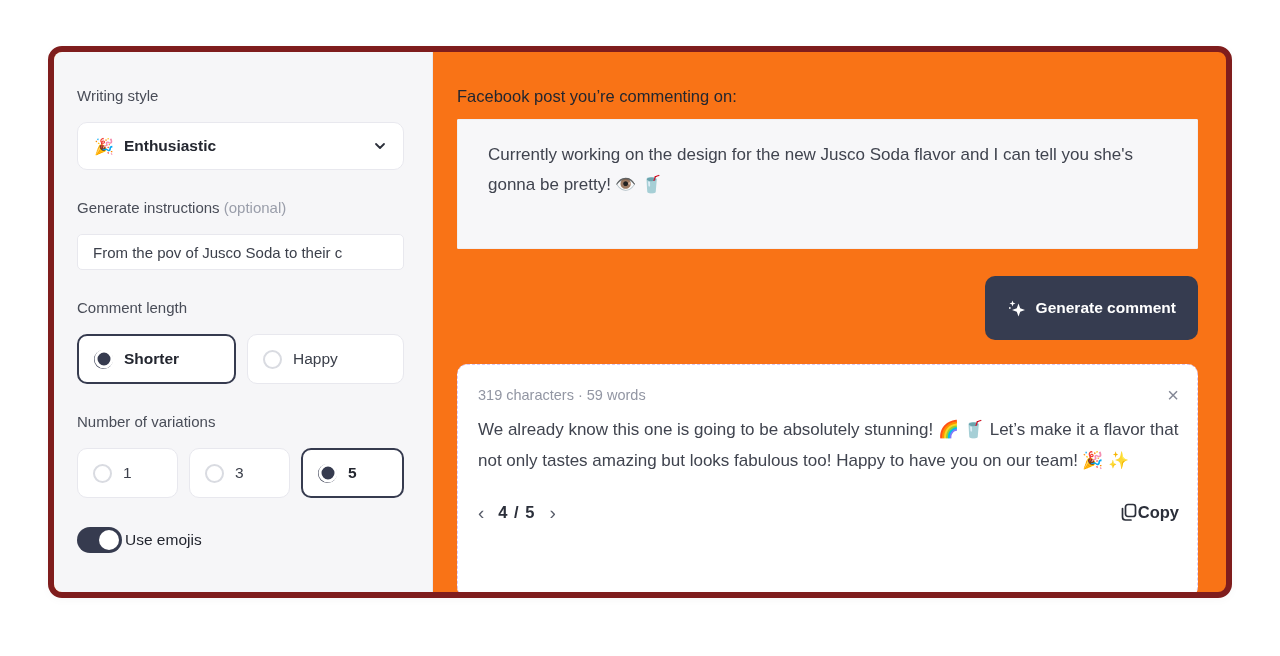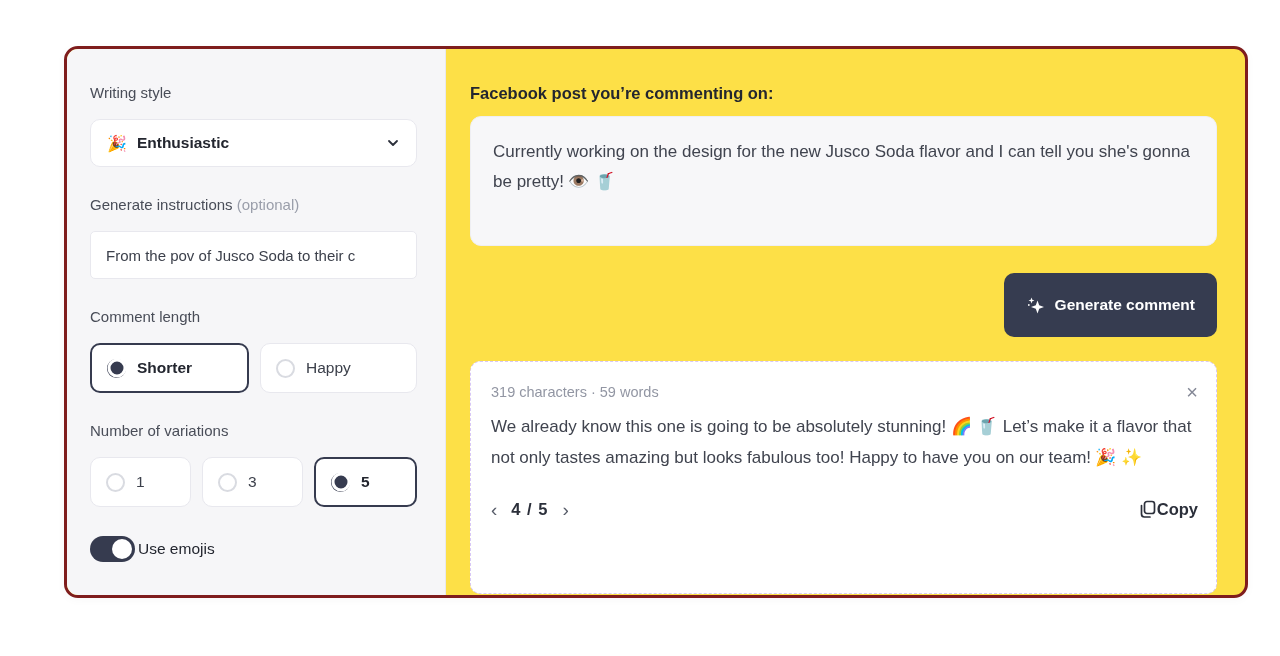--- a/index.html
+++ b/index.html
@@ -5,24 +5,24 @@
   * { margin: 0; padding: 0; box-sizing: border-box; }
   html, body { width: 1280px; height: 656px; }
   body {
     font-family: "Liberation Sans", sans-serif;
     background: #ffffff;
     color: #23262f;
     position: relative;
   }
   .panel {
     position: absolute;
-    left: 64px; top: 46px;
+    left: 48px; top: 46px;
     width: 1184px; height: 552px;
-    background: #fde047;
-    border: 3px solid #7f1d1d;
+    background: #f97316;
+    border: 6px solid #7f1d1d;
     border-radius: 14px;
     box-shadow: 0 2px 10px rgba(20,20,40,0.03);
     display: flex;
     overflow: hidden;
   }
   
   .sidebar {
     width: 379px;
     background: #f6f6f8;
     border-right: 1px solid #e9e9ed;
@@ -45,21 +45,21 @@
     display: flex;
     align-items: center;
     padding: 0 16px;
     cursor: pointer;
   }
   .select .emoji { font-size: 16px; margin-right: 10px; }
   .select-value { font-size: 15.5px; font-weight: 700; color: #23262f; }
   .chev { margin-left: auto; }
   .text-input {
     width: 100%;
-    height: 48px;
+    height: 36px;
     background: #ffffff;
     border: 1px solid #e8e8ee;
     border-radius: 5px;
     padding: 0 15px;
     font-size: 15px;
     color: #3c404b;
     font-family: "Liberation Sans", sans-serif;
     outline: none;
     text-overflow: clip;
     white-space: nowrap;
@@ -127,31 +127,31 @@
     background: #ffffff;
   }
   .toggle-label { font-size: 15.5px; color: #23262f; }
   
   .main {
     flex: 1;
     padding: 36px 28px 0 24px;
   }
   .post-heading {
     font-size: 16.5px;
-    font-weight: 700;
+    font-weight: 400;
     color: #23262f;
     line-height: 17px;
   }
   .post-box {
     margin-top: 14px;
     height: 130px;
     background: #f7f7f9;
     border: 1px solid #efeff3;
-    border-radius: 11px;
-    padding: 20px 22px;
+    border-radius: 1px;
+    padding: 20px 30px;
     font-size: 17px;
     line-height: 30px;
     color: #40444f;
   }
   .btn-row { margin-top: 27px; display: flex; justify-content: flex-end; }
   .generate-btn {
     height: 64px;
     background: #363c50;
     color: #ffffff;
     border: none;

